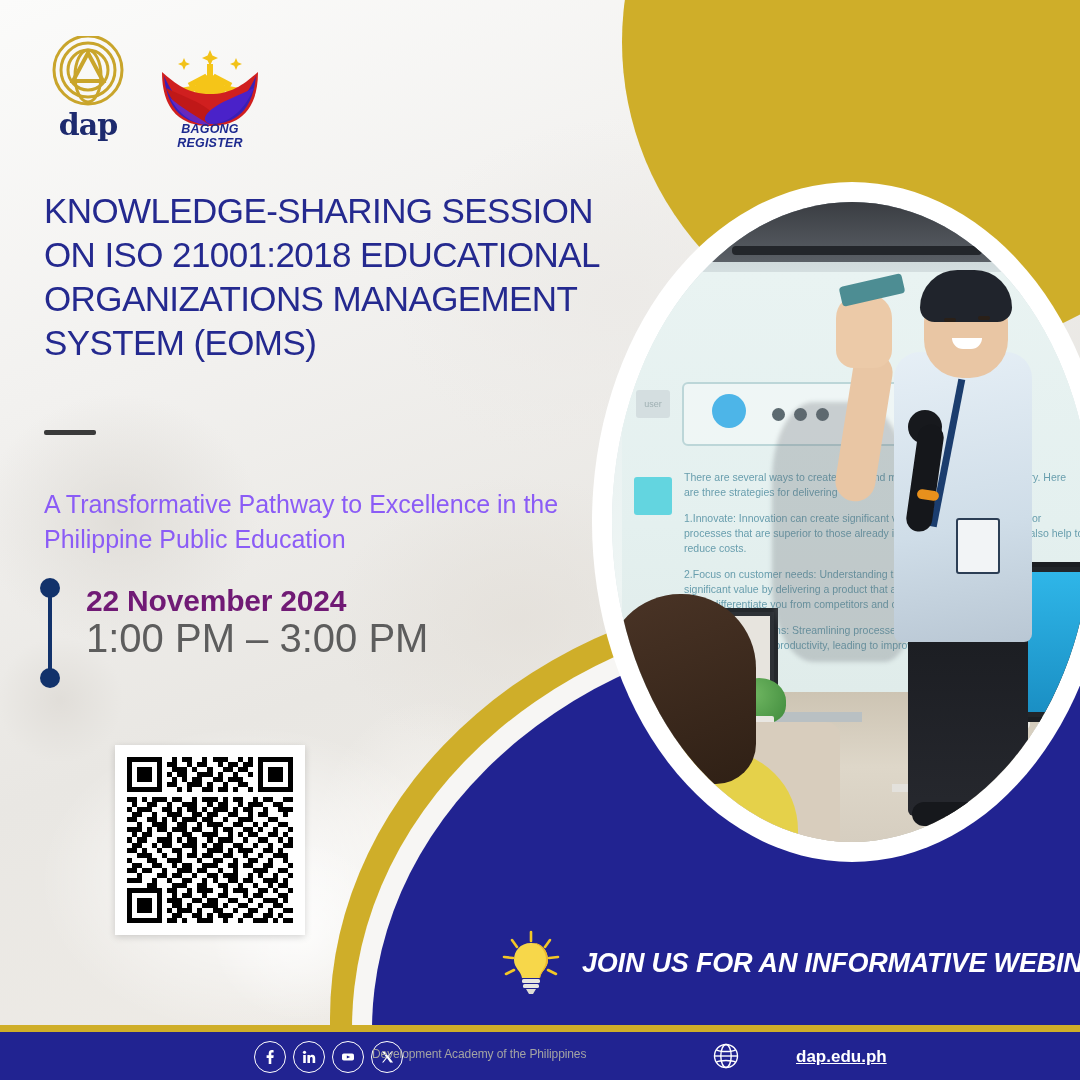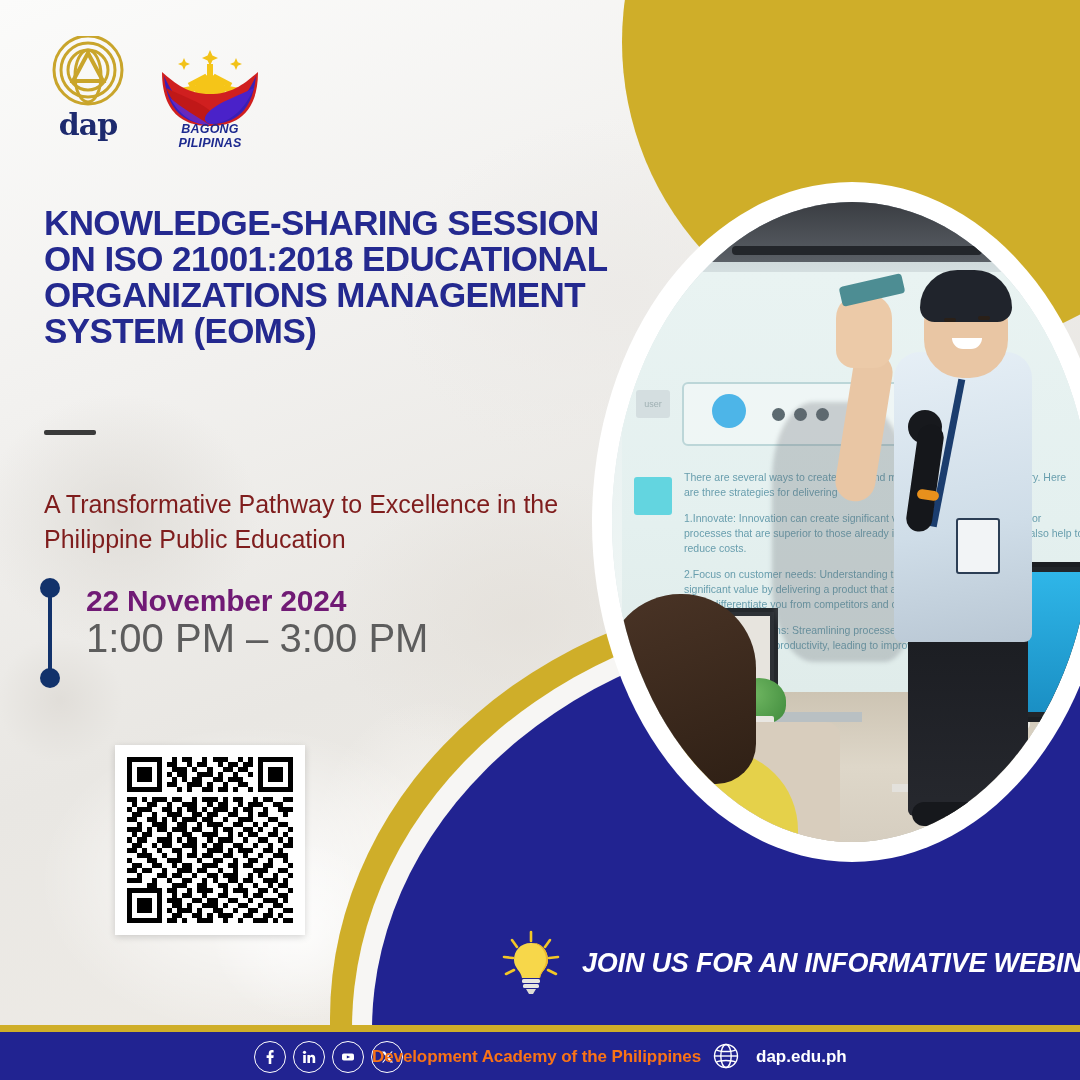--- a/index.html
+++ b/index.html
@@ -102,24 +102,24 @@
   .logos{position:absolute;left:44px;top:36px;display:flex;align-items:flex-end;gap:22px;}
   .dap-logo{position:relative;width:86px;height:106px;}
   .dap-rings{position:absolute;left:8px;top:0;width:72px;height:72px;}
   .dap-word{position:absolute;left:4px;top:74px;width:80px;text-align:center;color:#1d2a6e;
     font-family:"DejaVu Serif",serif;font-weight:700;font-size:30px;letter-spacing:-1px;line-height:30px;}
   .bp-logo{position:relative;width:116px;height:106px;}
   .bp-word{position:absolute;left:0;top:86px;width:116px;text-align:center;color:#1d2a8f;
     font-weight:700;font-style:italic;font-size:12.5px;letter-spacing:.2px;}
 
   
-  .title{position:absolute;left:44px;top:182px;width:600px;color:#24298f;
-    font-weight:700;font-size:35px;line-height:36px;letter-spacing:-.6px;}
+  .title{position:absolute;left:44px;top:166px;width:600px;color:#24298f;
+    font-weight:400;font-size:35px;line-height:44px;letter-spacing:-.6px;}
   .title-rule{position:absolute;left:44px;top:430px;width:52px;height:5px;background:#3a3a3a;border-radius:2px;}
-  .subtitle{position:absolute;left:44px;top:462px;width:540px;color:#7f1d1d;
+  .subtitle{position:absolute;left:44px;top:462px;width:540px;color:#8b5cf6;
     font-size:25px;line-height:35px;font-weight:400;}
 
   
   .date-bar{position:absolute;left:40px;top:578px;width:20px;height:110px;}
   .date-bar .ln{position:absolute;left:8px;top:8px;width:4px;height:94px;background:#12326b;}
   .date-bar .d1,.date-bar .d2{position:absolute;left:0;width:20px;height:20px;border-radius:50%;background:#12326b;}
   .date-bar .d1{top:0;} .date-bar .d2{bottom:0;}
   .date-wrap{position:absolute;left:86px;top:582px;}
   .day{color:#cfae29;font-weight:700;font-size:31px;letter-spacing:.4px;line-height:36px;}
   .date{color:#701a75;font-weight:700;font-size:30px;line-height:38px;letter-spacing:-.2px;}
@@ -141,23 +141,23 @@
   .bulb{position:absolute;left:500px;top:930px;width:62px;height:66px;}
   .cta{position:absolute;left:582px;top:948px;color:#fff;font-weight:700;font-style:italic;font-size:27px;
     letter-spacing:-.2px;white-space:nowrap;}
 
   
   .gold-div{position:absolute;left:0;top:1025px;width:1080px;height:7px;background:#cfae29;}
   .footer{position:absolute;left:0;top:1032px;width:1080px;height:48px;background:#212391;
     display:flex;align-items:center;}
   .socials{position:absolute;left:254px;top:9px;display:flex;gap:7px;}
   .soc{width:30px;height:30px;border-radius:50%;border:1.6px solid #fff;display:flex;align-items:center;justify-content:center;}
-  .org{position:absolute;left:372px;top:15px;color:#f97316;font-weight:700;font-size:17px;letter-spacing:-.1px;}
+  .org{position:absolute;left:372px;top:15px;color:#a3a3a3;font-weight:400;font-size:12px;letter-spacing:-.1px;}
   .globe{position:absolute;left:712px;top:10px;width:28px;height:28px;}
-  .site{position:absolute;left:756px;top:15px;color:#fff;font-weight:700;font-size:17px;}
+  .site{position:absolute;left:796px;top:15px;color:#fff;font-weight:700;font-size:17px;text-decoration:underline;}
 </style>
 </head>
 <body>
 
 <div id="poster">
 
   <div class="bg-photo"></div>
   <div class="bg-soft"></div>
 
   <div class="gold-circle"></div>
@@ -255,21 +255,21 @@
           <rect x="66" y="50" width="20" height="6" transform="rotate(10 76 53)"></rect>
         </g>
         <circle cx="58" cy="54" r="15" fill="#f5c518"></circle>
         <path d="M10 36 C10 84 40 90 58 90 C76 90 106 84 106 36 C92 48 80 58 58 58 C36 58 24 48 10 36 Z" fill="#d01f1f"></path>
         <path d="M12 40 C16 82 40 88 58 88 C40 80 24 66 12 40 Z" fill="#3a1fb5"></path>
         <path d="M104 40 C100 82 76 88 58 88 C76 80 92 66 104 40 Z" fill="#3a1fb5"></path>
         <path d="M14 52 C26 80 44 88 58 88 C70 84 60 72 36 62 C28 58 20 55 14 52 Z" fill="#c01818"></path>
         <path d="M102 52 C90 80 72 88 58 88 C46 84 56 72 80 62 C88 58 96 55 102 52 Z" fill="#4a22c9"></path>
         <path d="M18 62 C30 84 46 89 58 89 C44 80 30 72 18 62 Z" fill="#5a2bd6" opacity=".85"></path>
       </svg>
-      <div class="bp-word">BAGONG PILIPINAS</div>
+      <div class="bp-word">BAGONG REGISTER</div>
     </div>
   </div>
 
   <h1 class="title">KNOWLEDGE-SHARING SESSION ON ISO 21001:2018 EDUCATIONAL ORGANIZATIONS MANAGEMENT SYSTEM (EOMS)</h1>
   <div class="title-rule"></div>
   <p class="subtitle">A Transformative Pathway to Excellence in the Philippine Public Education</p>
 
   <div class="date-bar">
     <div class="d1"></div>
     <div class="ln"></div>

